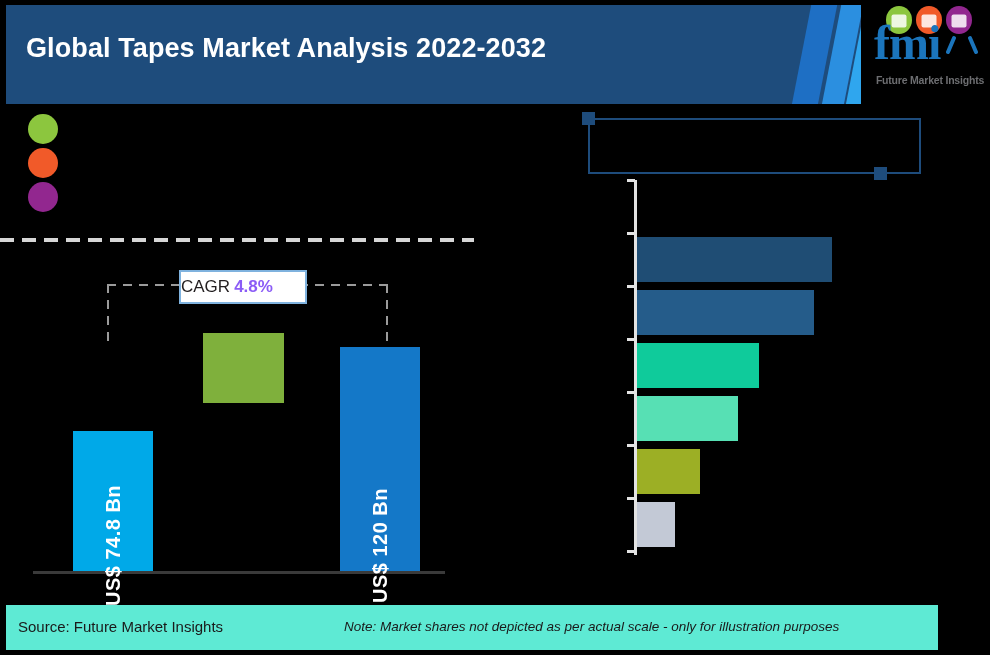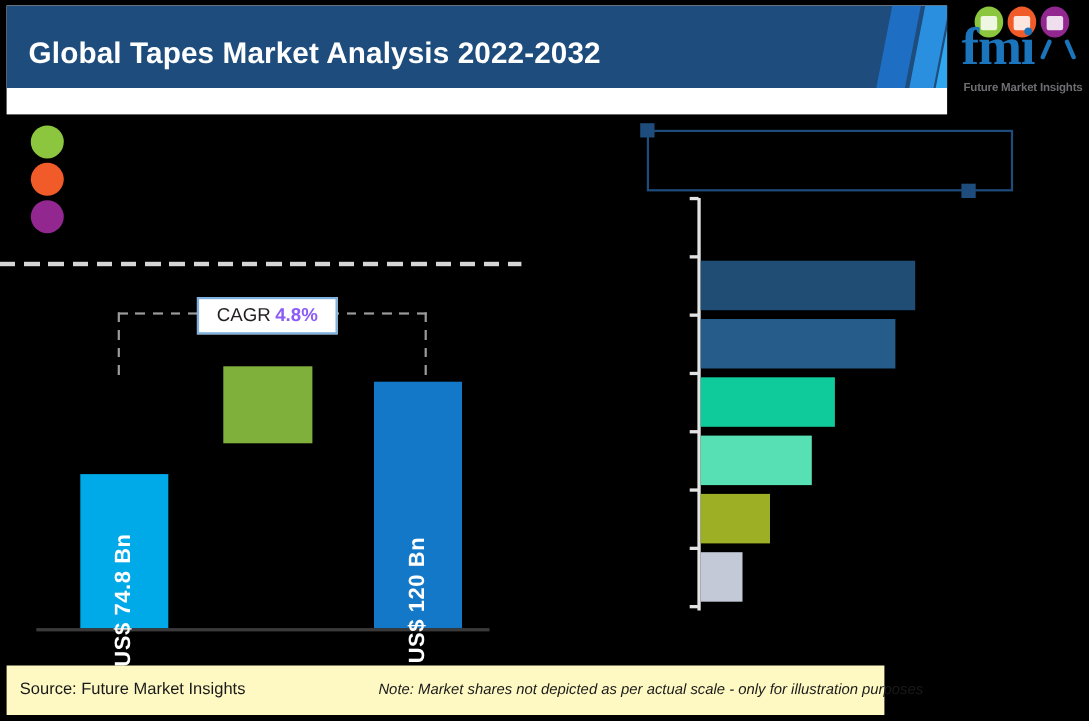--- a/index.html
+++ b/index.html
@@ -9,21 +9,21 @@
     overflow:hidden;position:relative;
   }
   #page{position:absolute;inset:0;width:990px;height:655px;}
 
   
   .header-wrap{
     position:absolute;left:6px;top:5px;width:855px;height:99px;
     background:#fff;overflow:hidden;
   }
   .header-band{
-    position:absolute;left:0;top:0;width:855px;height:75px;
+    position:absolute;left:0;top:0;width:855px;height:99px;
     background:#1E4C7C;overflow:hidden;
   }
   .hdr-title{
     position:absolute;left:20px;top:28px;
     color:#ffffff;font-size:27px;font-weight:bold;letter-spacing:.1px;
     white-space:nowrap;
   }
   .stripe{position:absolute;top:-10px;height:125px;transform:skewX(-11deg);}
   .stripe.s1{right:34px;width:26px;background:#1E6FC4;}
   .stripe.s2{right:8px;width:22px;background:#2B8FE0;}
@@ -65,21 +65,21 @@
   .bracket{position:absolute;left:107px;top:284px;width:281px;height:58px;}
   .br-top{position:absolute;left:0;top:0;width:281px;height:2px;
     background:repeating-linear-gradient(to right,#9b9b9b 0 9px,transparent 9px 16px);}
   .br-l{position:absolute;left:0;top:0;width:2px;height:58px;
     background:repeating-linear-gradient(to bottom,#9b9b9b 0 9px,transparent 9px 16px);}
   .br-r{position:absolute;right:0;top:0;width:2px;height:58px;
     background:repeating-linear-gradient(to bottom,#9b9b9b 0 9px,transparent 9px 16px);}
   .cagr-box{
     position:absolute;left:179px;top:270px;width:124px;height:30px;
     background:#ffffff;border:2px solid #7FB2DE;
-    display:flex;align-items:center;justify-content:center;gap:4px;
+    display:flex;align-items:center;justify-content:flex-start;gap:4px;
   }
   .cagr-label{color:#231F20;font-size:17px;}
   .cagr-value{color:#8b5cf6;font-size:17px;font-weight:bold;}
 
   
   .colchart{position:absolute;left:0;top:300px;width:480px;height:290px;}
   .col-axis{position:absolute;left:33px;top:271px;width:412px;height:3px;background:#3A3A3A;}
   .col{position:absolute;bottom:19px;}
   .col-lbl{
     position:absolute;left:50%;bottom:14px;transform:translateX(-50%) rotate(-90deg);
@@ -111,22 +111,22 @@
     position:absolute;right:10px;top:50%;transform:translateY(-50%);
     color:#ffffff;font-size:21px;font-weight:bold;white-space:nowrap;
   }
   .hbar-name{
     position:absolute;left:8px;top:50%;transform:translateY(-50%);
     color:#000000;font-size:12px;white-space:nowrap;
   }
 
   
   .footer{
-    position:absolute;left:6px;top:605px;width:798px;height:45px;
-    background:#fef9c3;
+    position:absolute;left:6px;top:605px;width:932px;height:45px;
+    background:#5eead4;
   }
   .foot-src{position:absolute;left:12px;top:13px;color:#1A1A1A;font-size:15px;}
   .foot-note{position:absolute;left:338px;top:14px;color:#1A1A1A;font-size:13.5px;
     font-style:italic;white-space:nowrap;}
 </style>
 </head>
 <body>
 
 <div id="page">
 

